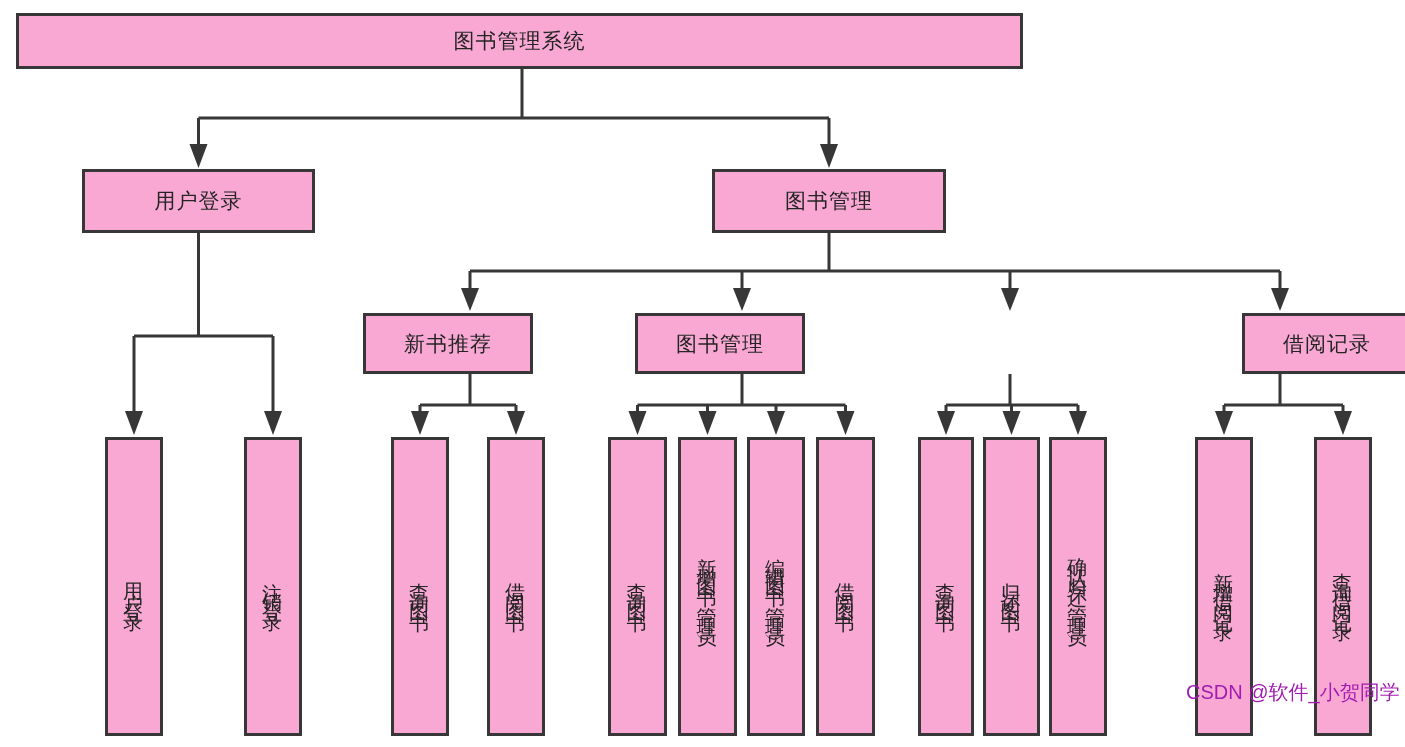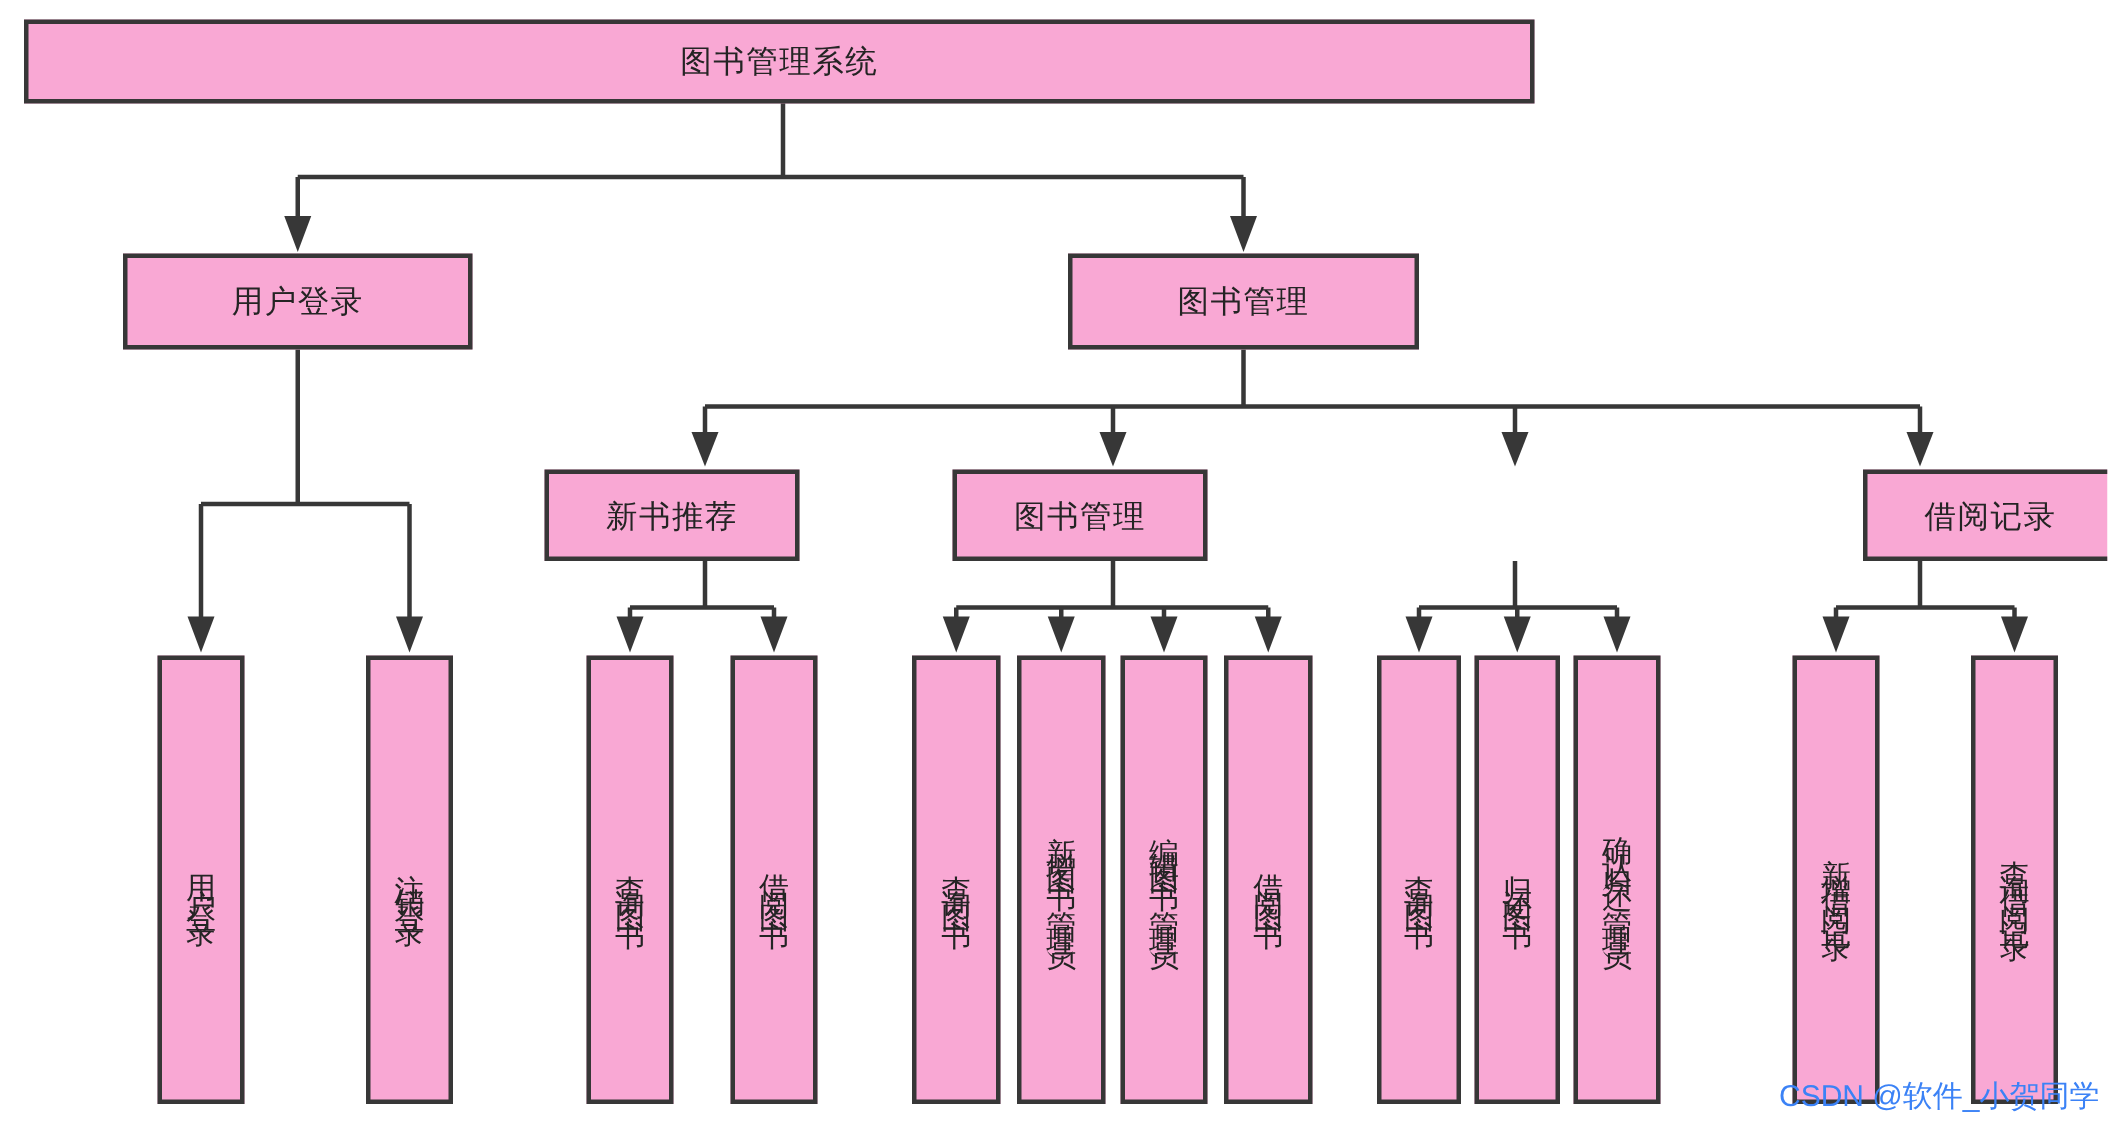--- a/index.html
+++ b/index.html
@@ -67,23 +67,23 @@
   .g3c3 { left: 816px;  width: 59px; }
   .g4c0 { left: 918px;  width: 56px; }
   .g4c1 { left: 983px;  width: 57px; }
   .g4c2 { left: 1049px; width: 58px; }
   .g5c0 { left: 1195px; width: 58px; }
   .g5c1 { left: 1314px; width: 58px; }
 
   .watermark {
     position: absolute;
     left: 1186px;
-    top: 717px;
+    top: 679px;
     font-size: 20px;
-    color: #3b82f6;
+    color: #a21caf;
     white-space: nowrap;
     z-index: 5;
   }
 </style>
 </head>
 <body>
 
 <div class="canvas">
 
   <svg class="lines" width="1405" height="747" viewBox="0 0 1405 747">

